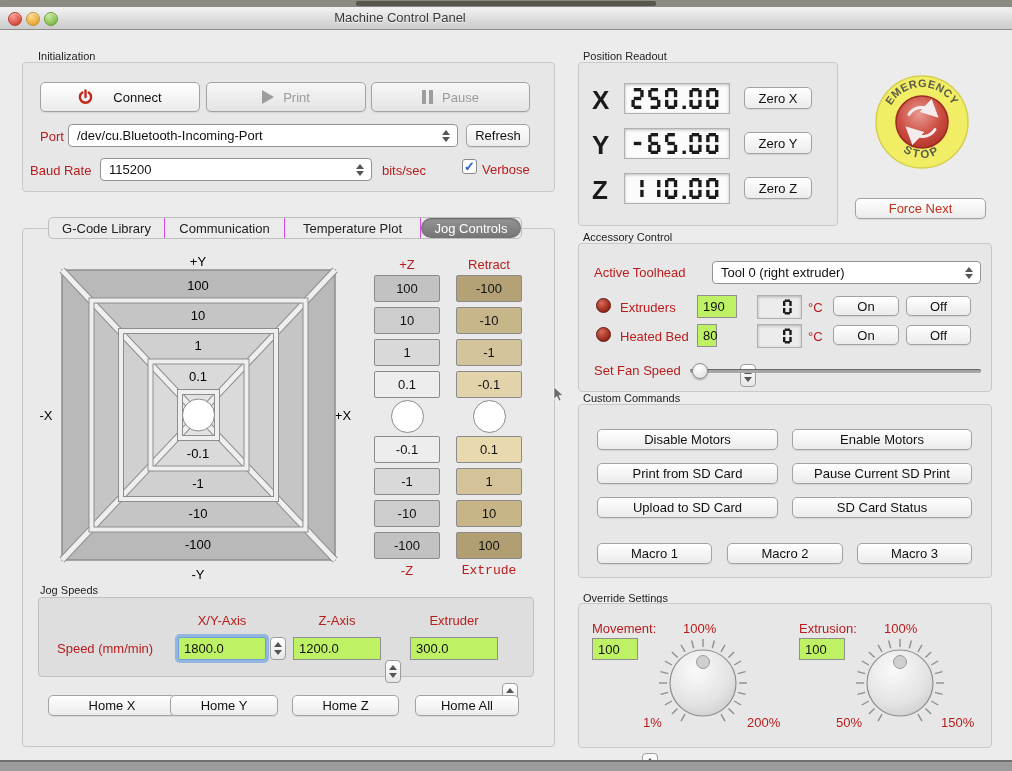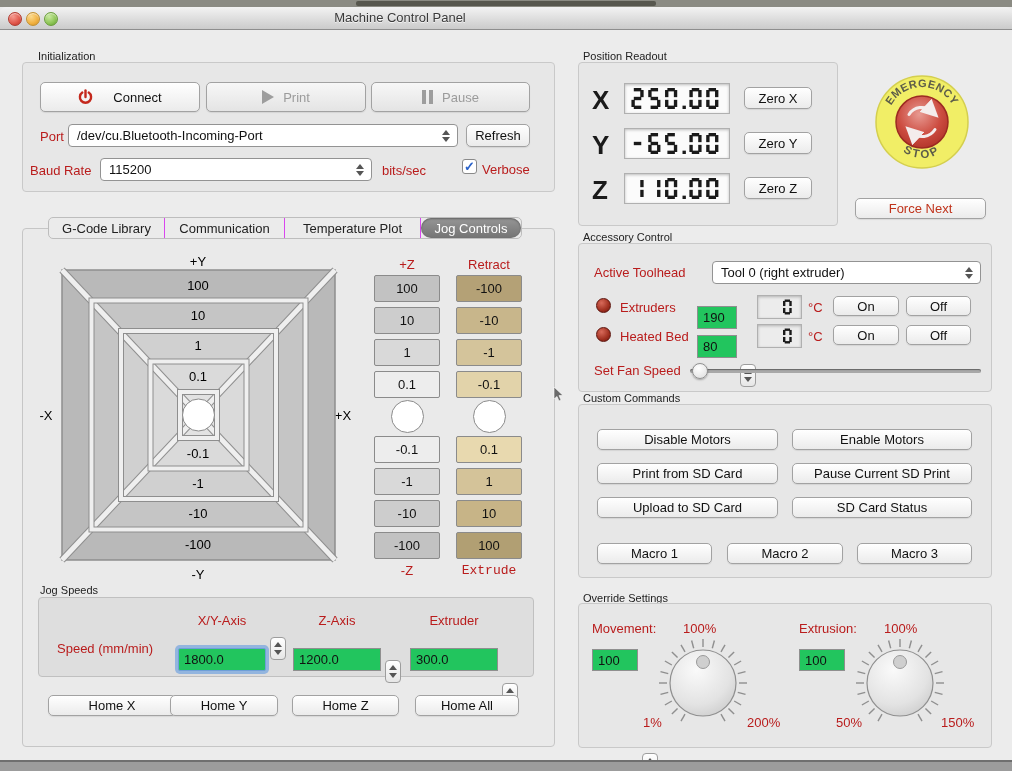--- a/index.html
+++ b/index.html
@@ -23,22 +23,22 @@
   .gbox{background:#e7e7e7;border:1px solid #c9c9c9;border-radius:4px;}
   .glabel{font-size:11px;color:#222;}
   .lbl{font-size:13px;color:#b91c1c;}
   
   .btn{background:linear-gradient(#ffffff,#ebebeb);border:1px solid #a2a2a2;border-radius:5px;
     display:flex;align-items:center;justify-content:center;font-size:13px;color:#111;
     box-shadow:0 1px 1px rgba(0,0,0,.08);box-sizing:border-box;}
   .btn.disabled{background:linear-gradient(#f7f7f7,#e4e4e4);color:#9b9b9b;}
   .redtext{color:#c0331b;}
   
-  .input{background:#22c55e;border:1px solid #8f8f8f;font-size:13px;display:flex;align-items:center;
-    padding:8px 5px;box-sizing:border-box;margin-top:11px;}
+  .input{background:#bef264;border:1px solid #8f8f8f;font-size:13px;display:flex;align-items:center;
+    padding:8px 5px;box-sizing:border-box;}
   .focusring{box-shadow:0 0 0 3px rgba(106,158,222,.65);border-color:#6f9fd8;border-radius:2px;}
   .dropdown{background:#fff;border:1px solid #939393;border-radius:4px;font-size:13px;display:flex;
     align-items:center;padding:0 20px 0 8px;box-sizing:border-box;}
   .dd-arrows{position:absolute;right:6px;top:50%;margin-top:-7px;width:9px;height:14px;}
   .dd-arrows:before,.dd-arrows:after{content:"";position:absolute;left:0;border-left:4.5px solid transparent;border-right:4.5px solid transparent;}
   .dd-arrows:before{top:1px;border-bottom:5px solid #555;}
   .dd-arrows:after{bottom:1px;border-top:5px solid #555;}
   .stepper{width:16px;background:linear-gradient(#ffffff,#e6e6e6);border:1px solid #9d9d9d;border-radius:4px;
     box-sizing:border-box;position:relative;}
   .stepper:before,.stepper:after{content:"";position:absolute;left:50%;margin-left:-4px;
@@ -407,21 +407,21 @@
   <div class="abs lbl" style="left:808px;top:300px;">°C</div>
   <div class="abs btn" style="left:833px;top:296px;width:66px;height:20px;">
       <span>On</span>
     </div>
   <div class="abs btn" style="left:906px;top:296px;width:65px;height:20px;">
       <span>Off</span>
     </div>
 
   <div class="abs dot" style="left:596px;top:327px;"></div>
   <div class="abs lbl" style="left:620px;top:329px;">Heated Bed</div>
-  <div class="abs input" style="left:697px;top:324px;width:40px;height:23px;text-align:center;">
+  <div class="abs input" style="left:697px;top:324px;width:20px;height:23px;text-align:center;">
       <span>80</span>
     </div>
   <div class="abs stepper" style="left:740px;top:324px;height:23px;"></div>
   <div class="abs lcdbox gray" style="left:757px;top:324px;width:45px;height:24px;">
     <svg width="43" height="22">
         <rect x="26.68" y="3.5" width="5.34" height="2.4" fill="#1a1a1a"></rect>
         <rect x="31.299999999999997" y="4.9399999999999995" width="2.4" height="5.1" fill="#1a1a1a"></rect>
         <rect x="31.299999999999997" y="11.96" width="2.4" height="5.1" fill="#1a1a1a"></rect>
         <rect x="26.68" y="16.1" width="5.34" height="2.4" fill="#1a1a1a"></rect>
         <rect x="25" y="11.96" width="2.4" height="5.1" fill="#1a1a1a"></rect>

